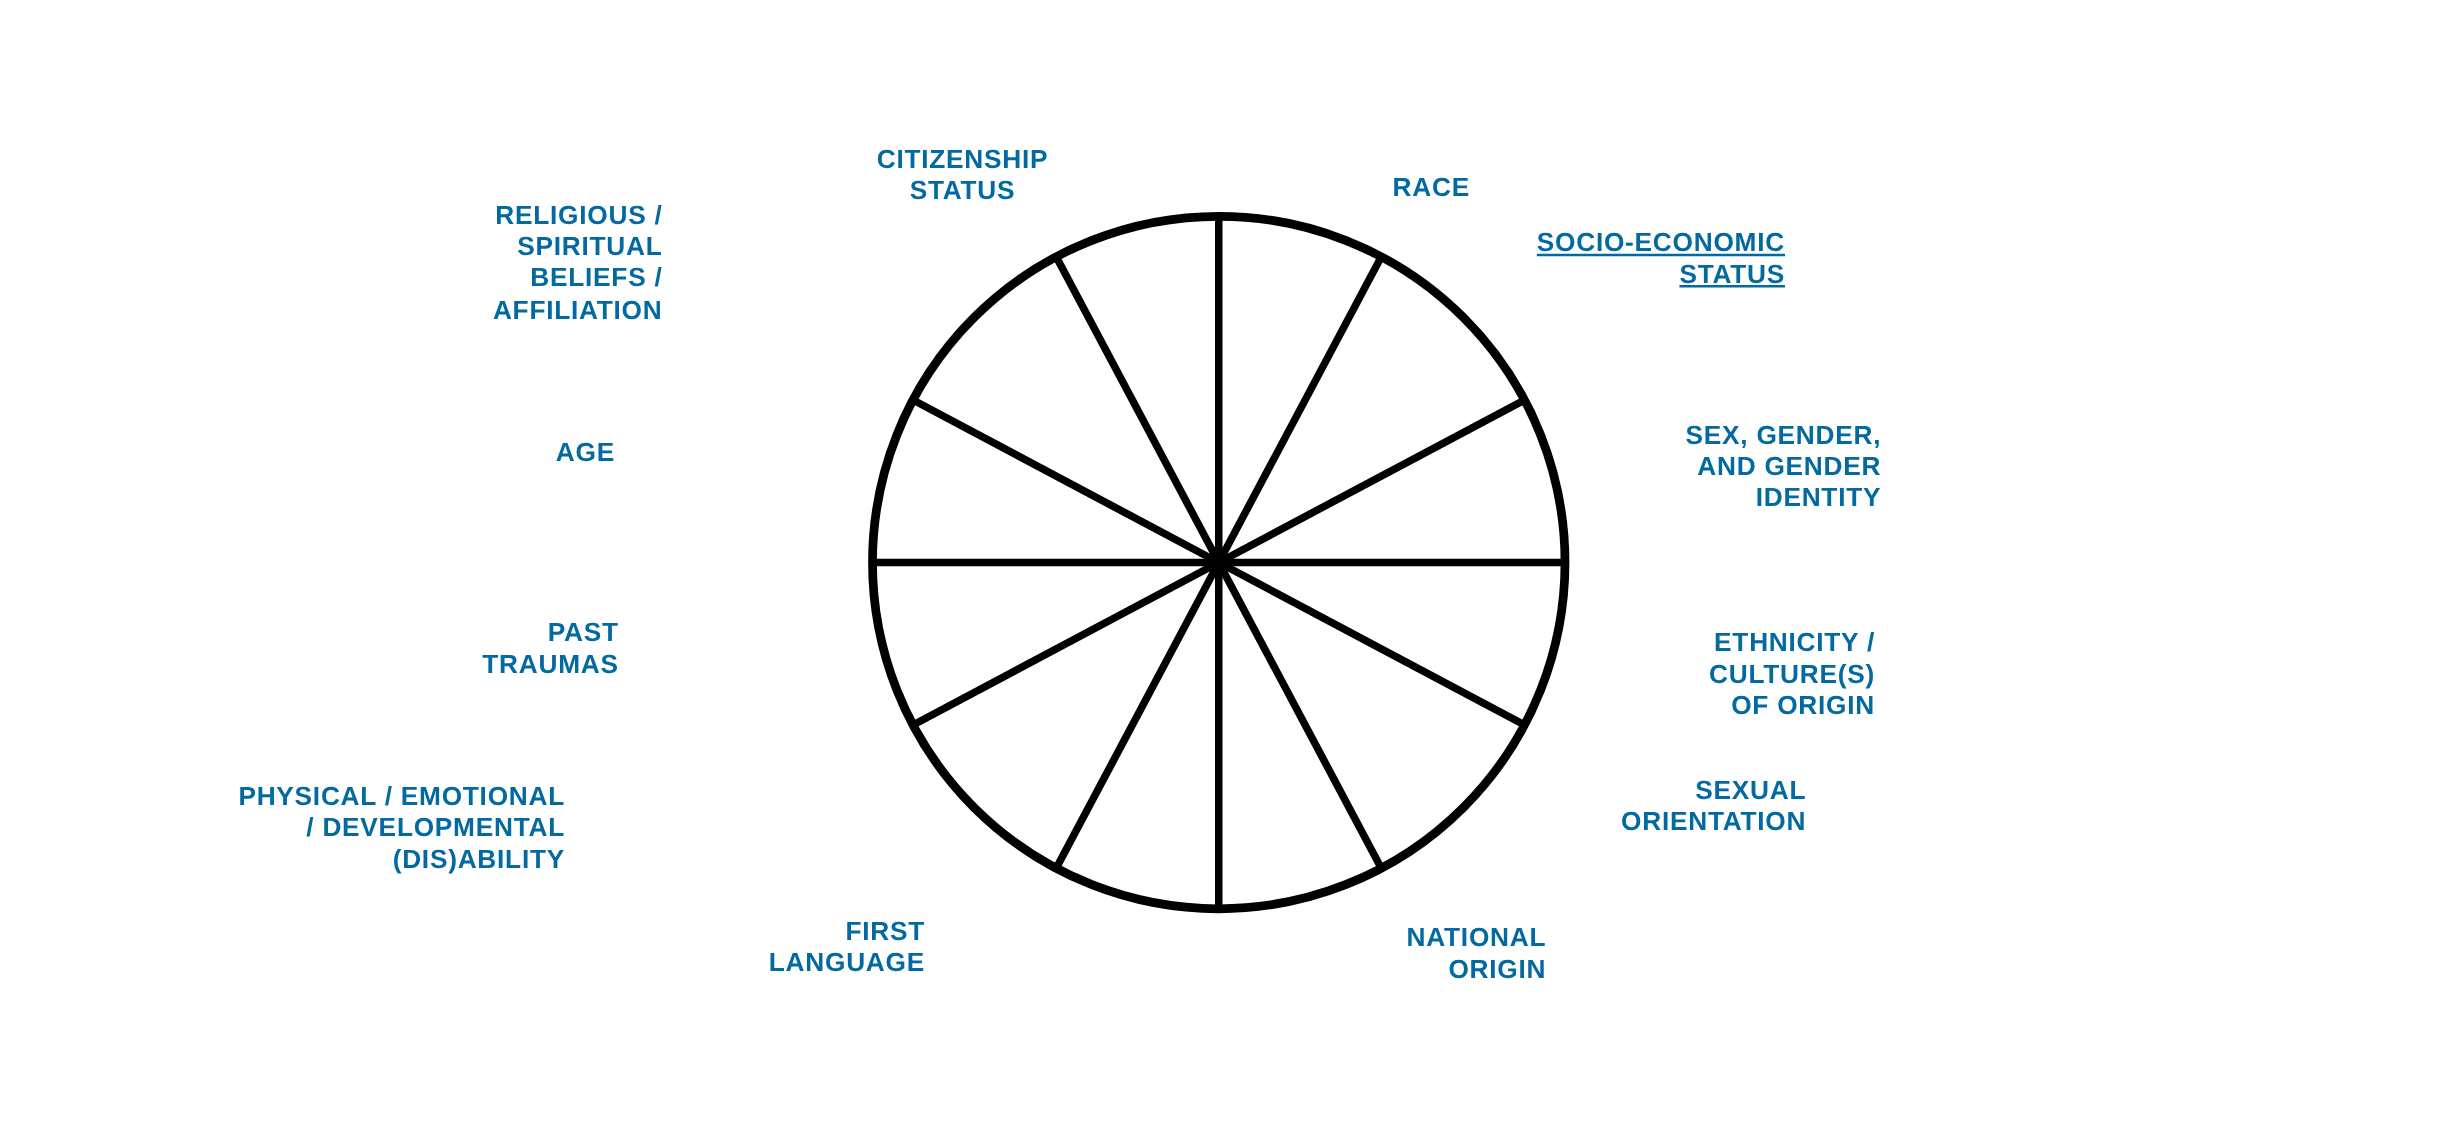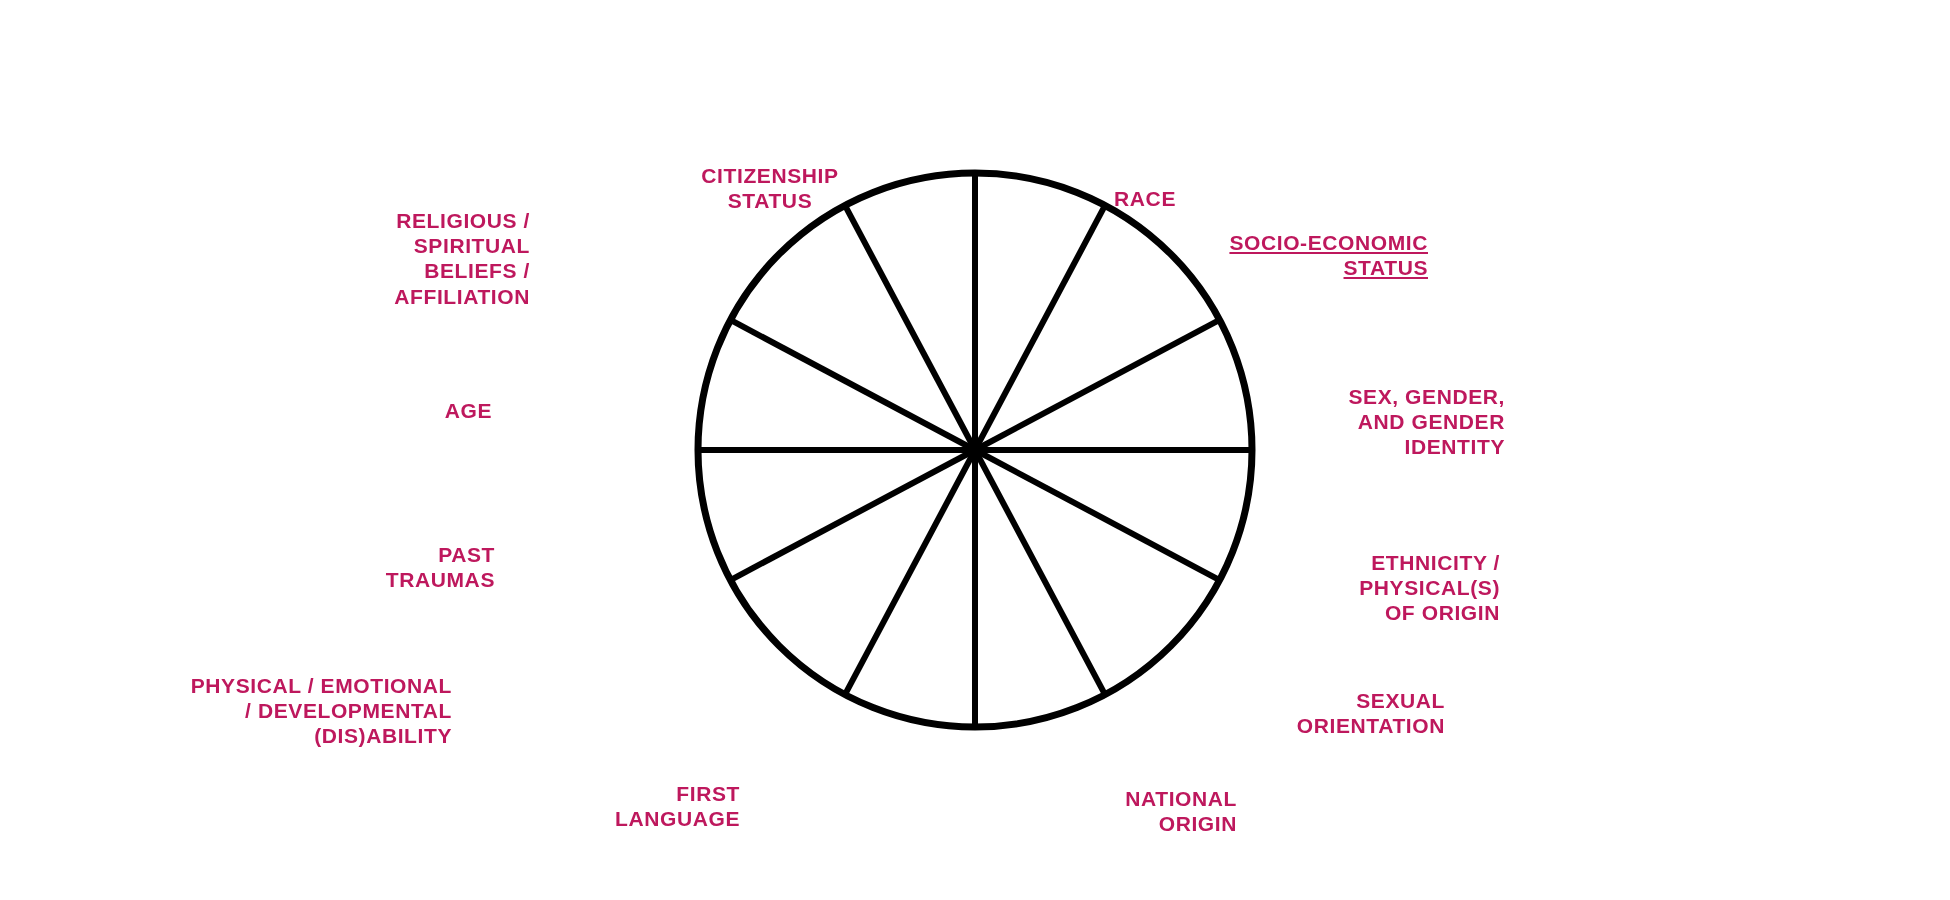--- a/index.html
+++ b/index.html
@@ -31,23 +31,22 @@
     height: 900px;
     display: block;
   }
   .wheel-label {
     position: absolute;
     font-family: "Liberation Sans", sans-serif;
     font-weight: bold;
     font-size: 21px;
     line-height: 1.20;
     letter-spacing: 0.6px;
-    color: #be185d;
+    color: #0369a1;
     white-space: pre-line;
-    margin-top: 48px;
     -webkit-font-smoothing: antialiased;
   }
   .align-left   { text-align: right; }
   .align-right  { text-align: right; }
   .align-center { text-align: center; }
 </style>
 </head>
 <body>
 
 <div id="diagram-root">
@@ -74,23 +73,23 @@
   </svg>
 
   <div id="labels-layer">
       <div class="wheel-label align-left" style="left: 1006px; top: 138px; width: 170px;">RACE</div>
       <div class="wheel-label align-left" style="left: 1168px; top: 182px; width: 260px; text-decoration: underline;">SOCIO-ECONOMIC
 STATUS</div>
       <div class="wheel-label align-left" style="left: 1265px; top: 336px; width: 240px;">SEX, GENDER,
 AND GENDER
 IDENTITY</div>
       <div class="wheel-label align-left" style="left: 1270px; top: 502px; width: 230px;">ETHNICITY /
-PHYSICAL(S)
+CULTURE(S)
 OF ORIGIN</div>
-      <div class="wheel-label align-left" style="left: 1205px; top: 640px; width: 240px;">SEXUAL
+      <div class="wheel-label align-left" style="left: 1205px; top: 620px; width: 240px;">SEXUAL
 ORIENTATION</div>
       <div class="wheel-label align-left" style="left: 1047px; top: 738px; width: 190px;">NATIONAL
 ORIGIN</div>
       <div class="wheel-label align-right" style="left: 550px; top: 733px; width: 190px; text-align: right;">FIRST
 LANGUAGE</div>
       <div class="wheel-label align-right" style="left: 162px; top: 625px; width: 290px;">PHYSICAL / EMOTIONAL
 / DEVELOPMENTAL
 (DIS)ABILITY</div>
       <div class="wheel-label align-right" style="left: 305px; top: 494px; width: 190px;">PAST
 TRAUMAS</div>

